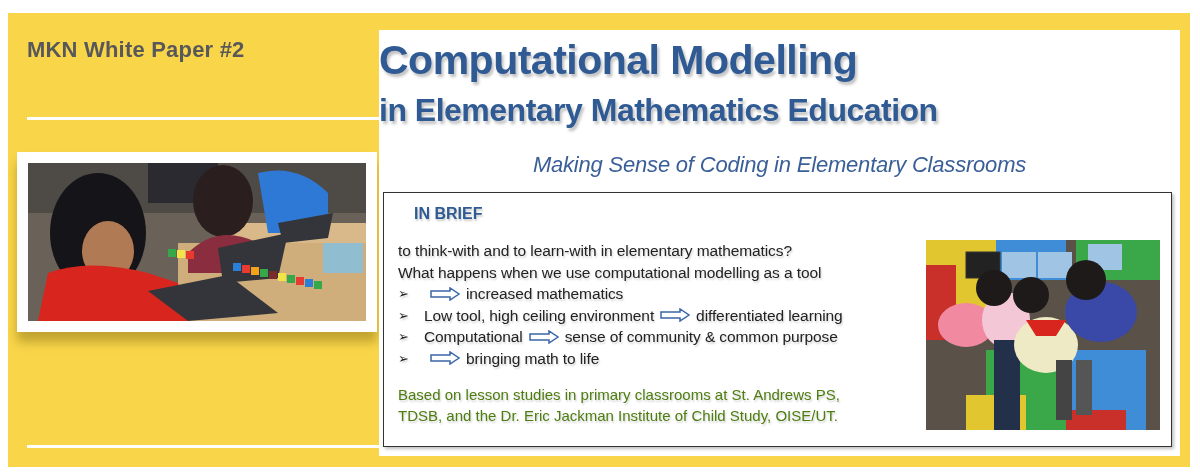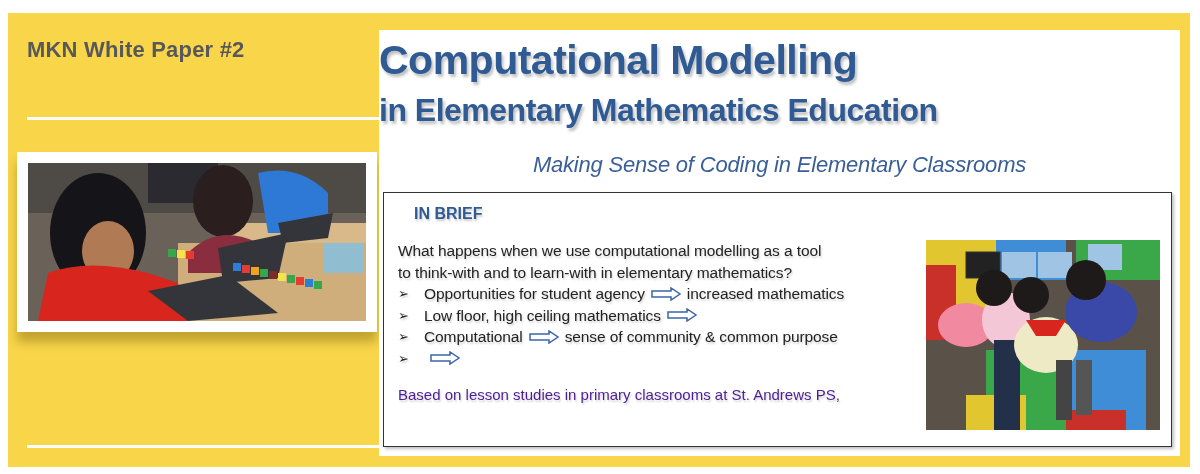--- a/index.html
+++ b/index.html
@@ -16,21 +16,21 @@
     .title.l1 { top: 7px; font-size: 41px; }
     .title.l2 { top: 62px; font-size: 32px; }
     .subtitle { position: absolute; left: 0; top: 122px; width: 801px; text-align: center; font-style: italic; font-size: 22px; color: #3a5f97; letter-spacing: -0.2px; }
     .brief { position: absolute; left: 4px; top: 162px; width: 787px; height: 253px; border: 1px solid #333; box-shadow: 2px 2px 3px rgba(0,0,0,0.25); background: #fff; }
     .brief-head { position: absolute; left: 14px; top: 12px; font-weight: bold; font-size: 16px; color: #2f5a93; text-shadow: 1px 2px 2px rgba(0,0,0,0.2); margin-left: 16px; }
     .brief-text { position: absolute; left: 14px; top: 47px; width: 520px; font-size: 15.5px; line-height: 21.5px; color: #222; text-shadow: 1px 2px 2px rgba(0,0,0,0.18); letter-spacing: -0.1px; }
     .brief-text .q { display: block; white-space: nowrap; }
     .bullet { display: flex; align-items: center; white-space: nowrap; }
     .bullet .mk { width: 26px; font-size: 13px; }
     .bullet .arrow { display: inline-block; margin: 0 6px; width: 30px; height: 14px; }
-    .footer-text { position: absolute; left: 14px; top: 191px; font-size: 15px; line-height: 21px; color: #4c1d95; text-shadow: 1px 2px 2px rgba(0,0,0,0.18); white-space: nowrap; }
+    .footer-text { position: absolute; left: 14px; top: 191px; font-size: 15px; line-height: 21px; color: #4d7c0f; text-shadow: 1px 2px 2px rgba(0,0,0,0.18); white-space: nowrap; }
     .photo-right { position: absolute; left: 542px; top: 47px; width: 234px; height: 190px; overflow: hidden; }
     svg { display: block; }
   </style>
 </head>
 <body>
 
 <div class="frame"></div>
 
 <div class="label">MKN White Paper #2</div>
 <div class="rule top"></div>
@@ -74,63 +74,65 @@
 </div>
 
 <div class="panel">
   <div class="title l1">Computational Modelling</div>
   <div class="title l2">in Elementary Mathematics Education</div>
   <div class="subtitle">Making Sense of Coding in Elementary Classrooms</div>
 
   <div class="brief">
     <div class="brief-head">IN BRIEF</div>
     <div class="brief-text">
+      <span class="q">to think-with and to learn-with in elementary mathematics?</span>
       <span class="q">What happens when we use computational modelling as a tool</span>
-      <span class="q">to think-with and to learn-with in elementary mathematics?</span>
 
       <div class="bullet">
         <span class="mk">➢</span>
-        <span>Opportunities for student agency</span>
         <span class="arrow">
             <svg width="30" height="14" viewBox="0 0 30 14">
               <path d="M1 4 H20 V1 L29 7 L20 13 V10 H1 Z" fill="none" stroke="#3b66a8" stroke-width="1.5"></path>
             </svg>
           </span>
         <span>increased mathematics</span>
       </div>
       <div class="bullet">
         <span class="mk">➢</span>
-        <span>Low floor, high ceiling mathematics</span>
+        <span>Low tool, high ceiling environment</span>
         <span class="arrow">
             <svg width="30" height="14" viewBox="0 0 30 14">
               <path d="M1 4 H20 V1 L29 7 L20 13 V10 H1 Z" fill="none" stroke="#3b66a8" stroke-width="1.5"></path>
             </svg>
           </span>
+        <span>differentiated learning</span>
       </div>
       <div class="bullet">
         <span class="mk">➢</span>
         <span>Computational</span>
         <span class="arrow">
             <svg width="30" height="14" viewBox="0 0 30 14">
               <path d="M1 4 H20 V1 L29 7 L20 13 V10 H1 Z" fill="none" stroke="#3b66a8" stroke-width="1.5"></path>
             </svg>
           </span>
         <span>sense of community &amp; common purpose</span>
       </div>
       <div class="bullet">
         <span class="mk">➢</span>
         <span class="arrow">
             <svg width="30" height="14" viewBox="0 0 30 14">
               <path d="M1 4 H20 V1 L29 7 L20 13 V10 H1 Z" fill="none" stroke="#3b66a8" stroke-width="1.5"></path>
             </svg>
           </span>
+        <span>bringing math to life</span>
       </div>
     </div>
     <div class="footer-text">
       <div>Based on lesson studies in primary classrooms at St. Andrews PS,</div>
+      <div>TDSB, and the Dr. Eric Jackman Institute of Child Study, OISE/UT.</div>
     </div>
 
     <div class="photo-right">
       <svg width="234" height="190" viewBox="0 0 234 190">
         <rect width="234" height="190" fill="#5a5248"></rect>
         <rect x="0" y="0" width="70" height="90" fill="#e1c62f"></rect>
         <rect x="0" y="25" width="30" height="75" fill="#c9302a"></rect>
         <rect x="70" y="0" width="70" height="40" fill="#3f8dd6"></rect>
         <rect x="150" y="0" width="84" height="40" fill="#3aa848"></rect>
         <rect x="60" y="110" width="80" height="80" fill="#3aa848"></rect>

